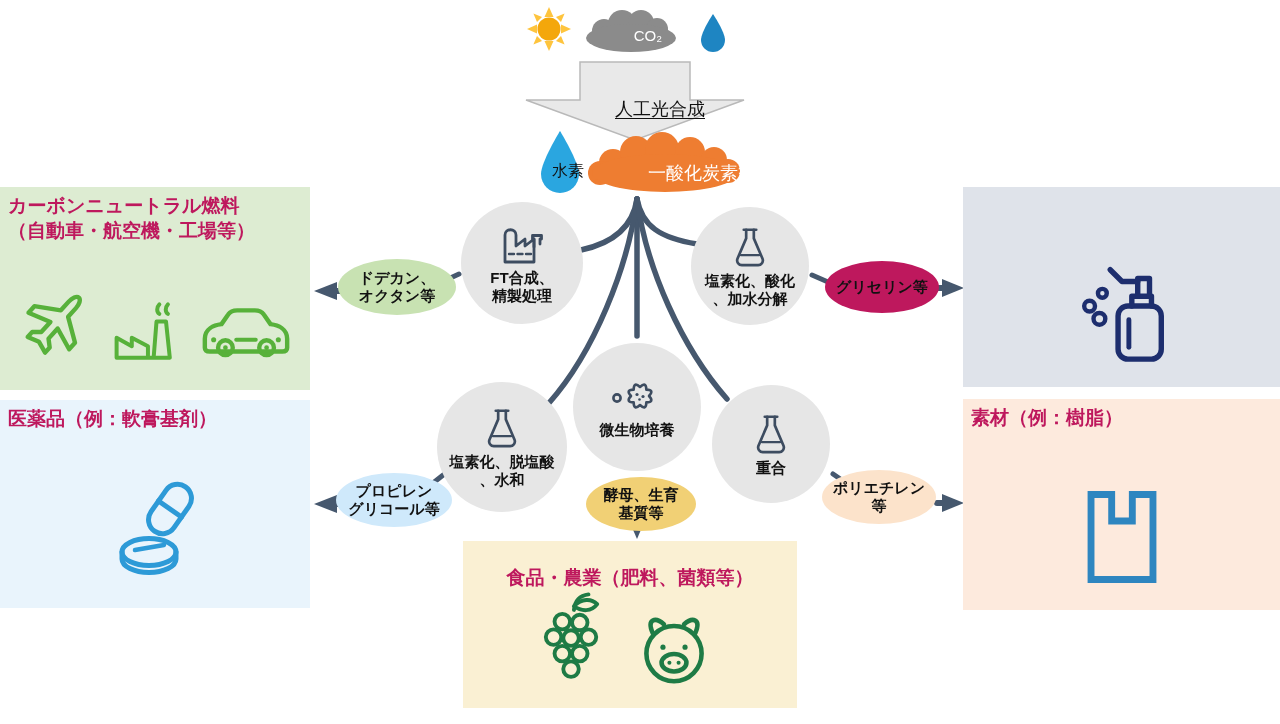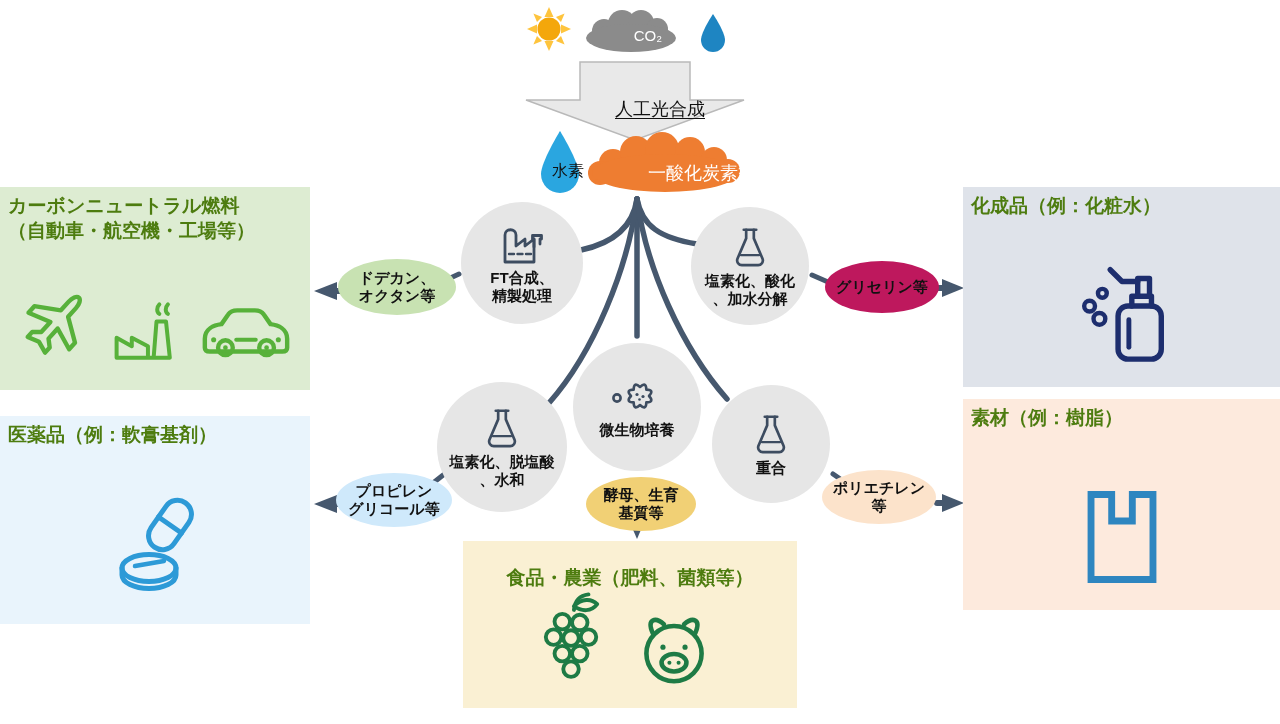--- a/index.html
+++ b/index.html
@@ -2,21 +2,21 @@
 <html><head>
 <meta charset="utf-8">
 <style>
   html,body{margin:0;padding:0;background:#fff;}
   #stage{position:relative;width:1280px;height:724px;background:#ffffff;overflow:hidden;
          font-family:"Liberation Sans","DejaVu Sans",sans-serif;color:#111;}
   .abs{position:absolute;}
   svg{display:block;}
   
   .box{position:absolute;}
-  .box-title{font-weight:bold;font-size:19px;line-height:1.32;white-space:pre-line;padding:6px 8px;color:#4d7c0f;}
+  .box-title{font-weight:bold;font-size:19px;line-height:1.32;white-space:pre-line;padding:6px 8px;color:#be185d;}
   .box-title.center{text-align:center;padding-top:24px;}
   .icon-row{position:absolute;left:0;right:0;display:flex;justify-content:center;align-items:flex-end;}
   
   .pnode{position:absolute;background:#e6e6e6;border-radius:50%;
          display:flex;flex-direction:column;align-items:center;justify-content:center;text-align:center;}
   .pnode .lbl{font-weight:bold;font-size:15px;line-height:1.18;white-space:pre-line;margin-top:3px;color:#111;}
   
   .enode{position:absolute;border-radius:50%;display:flex;align-items:center;justify-content:center;
          text-align:center;font-weight:bold;font-size:15px;line-height:1.18;white-space:pre-line;color:#111;}
   .bg-fuel{background:#ddecd2;} .bg-pharma{background:#e9f4fc;} .bg-chem{background:#dfe3ea;}
@@ -211,38 +211,37 @@
           <circle cx="29" cy="52" r="2.4"></circle>
             <circle cx="71" cy="52" r="2.4"></circle>
           <circle cx="17" cy="44" r="2.6"></circle>
             <circle cx="83" cy="44" r="2.6"></circle>
         </g>
       </svg>
     </div>
   </div>
 
   <div class="box bg-chem" style="left:963px;top:187px;width:317px;height:200px;">
-    <div class="box-title">化成品（例：化粧水）</div>
     <div class="icon-row" style="bottom:22px;">
       <svg width="100" height="110" viewBox="0 0 96 112">
         <g stroke="#1d2e6e" stroke-width="5.5" fill="none" stroke-linejoin="round" stroke-linecap="round">
           <rect x="44" y="52" width="44" height="54" rx="10"></rect>
           <path d="M58 52 v-10 h20 v10"></path>
           <path d="M64 42 V24 h12 v18"></path>
           <path d="M64 27 H48 L36 15"></path>
           <path d="M55 66 v28" stroke-width="5"></path>
           <circle cx="15" cy="52" r="5.5" stroke-width="4.5"></circle>
           <circle cx="28" cy="39" r="4.5" stroke-width="4.5"></circle>
           <circle cx="25" cy="65" r="6" stroke-width="4.5"></circle>
         </g>
       </svg>
     </div>
   </div>
 
-  <div class="box bg-pharma" style="left:0;top:400px;width:310px;height:208px;margin-top:16px;">
+  <div class="box bg-pharma" style="left:0;top:400px;width:310px;height:208px;">
     <div class="box-title">医薬品（例：軟膏基剤）</div>
     <div class="icon-row" style="bottom:28px;">
       <svg width="94" height="100" viewBox="0 0 92 100">
         <g stroke="#2d9ad7" stroke-width="5" fill="none" stroke-linejoin="round" stroke-linecap="round">
           <rect x="47" y="2" width="28" height="54" rx="14" transform="rotate(35 61 29)"></rect>
           <line x1="47" y1="29" x2="75" y2="29" transform="rotate(35 61 29)"></line>
           <ellipse cx="40" cy="72" rx="27" ry="13.5"></ellipse>
           <path d="M13 72 v7 a27 13.5 0 0 0 54 0 v-7"></path>
           <line x1="26" y1="70" x2="55" y2="65" stroke-width="4.5"></line>
         </g>

